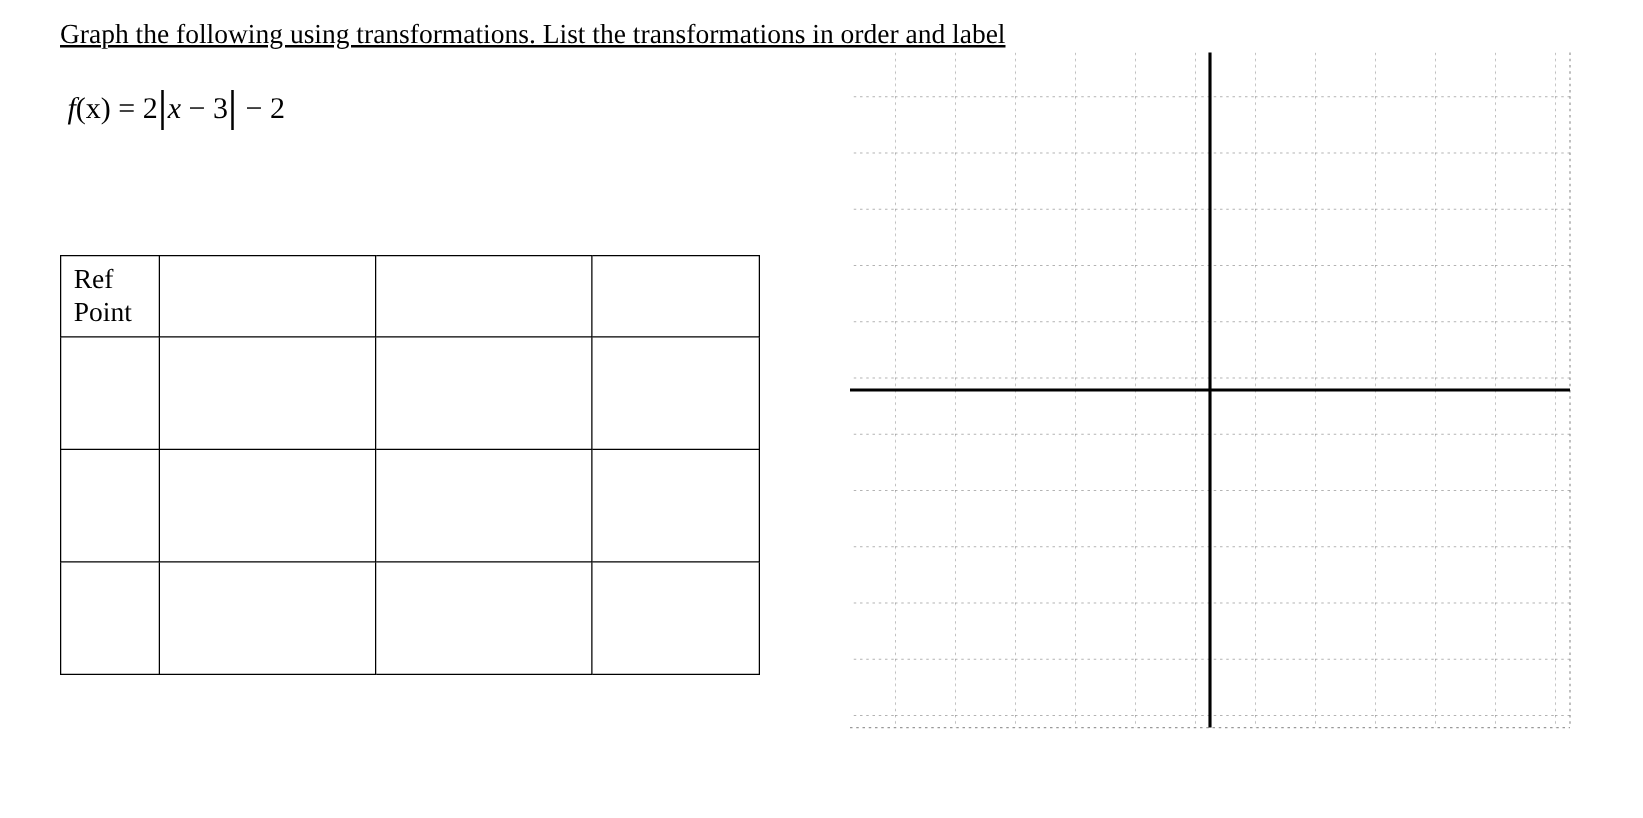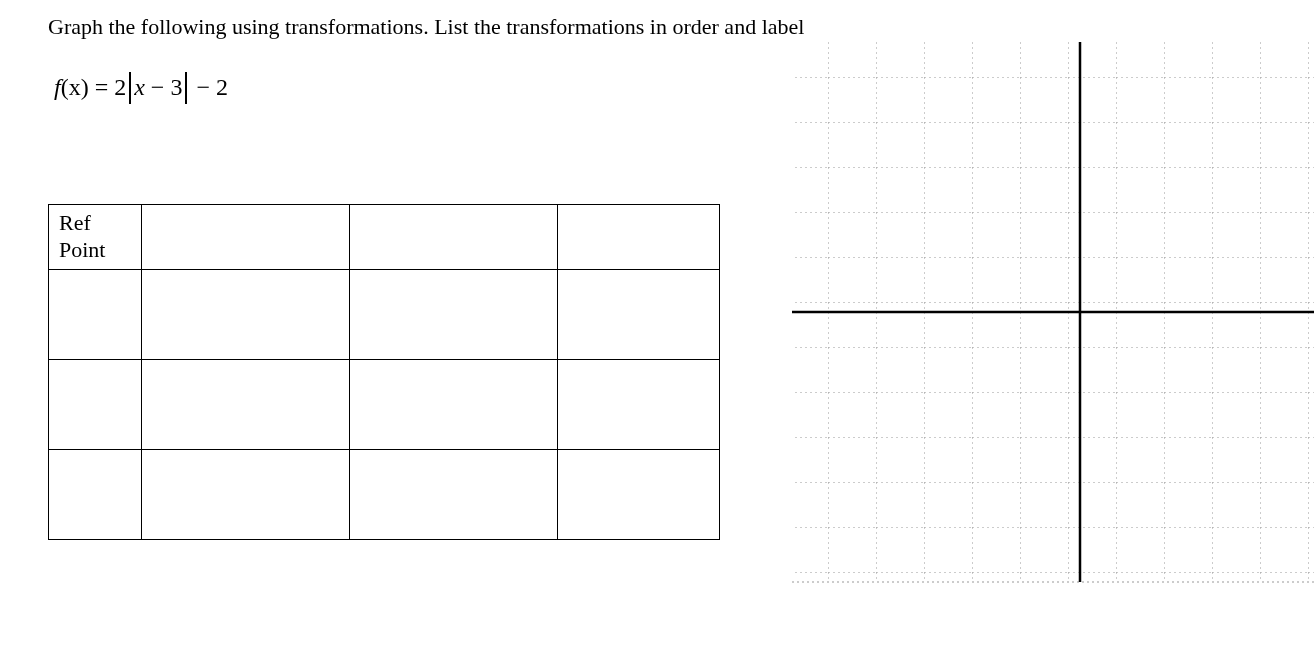--- a/index.html
+++ b/index.html
@@ -12,20 +12,21 @@
       font-size: 22px;
       padding: 12px 48px;
       width: 1314px;
       background: white;
       color: black;
     }
     .instructions {
       line-height: 1.35;
       margin-bottom: 30px;
       max-width: 850px;
+      text-decoration: underline;
     }
     .content-row {
       display: flex;
       gap: 60px;
     }
     .left-col {
       flex: 0 0 auto;
     }
     .equation {
       font-style: italic;
@@ -41,21 +42,21 @@
     .abs-bar {
       display: inline-block;
       width: 2px;
       height: 32px;
       background: black;
       vertical-align: middle;
       margin: 0 3px;
     }
     .points-table {
       border-collapse: collapse;
-      width: 672px;
+      width: 560px;
     }
     .points-table td {
       border: 1.5px solid black;
       height: 90px;
       vertical-align: middle;
       font-style: normal;
     }
     .points-table tr:first-child td {
       height: 65px;
     }

